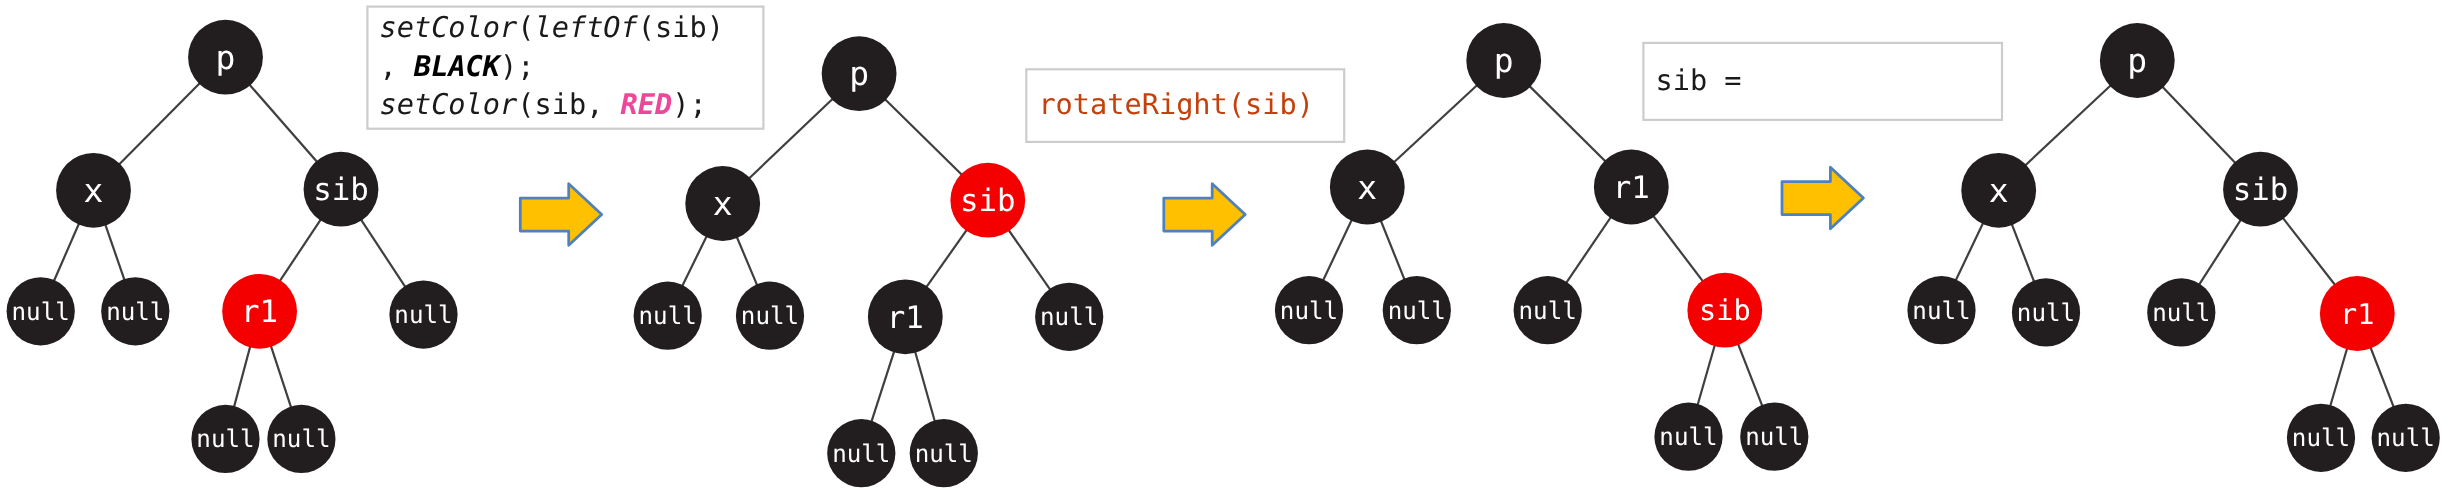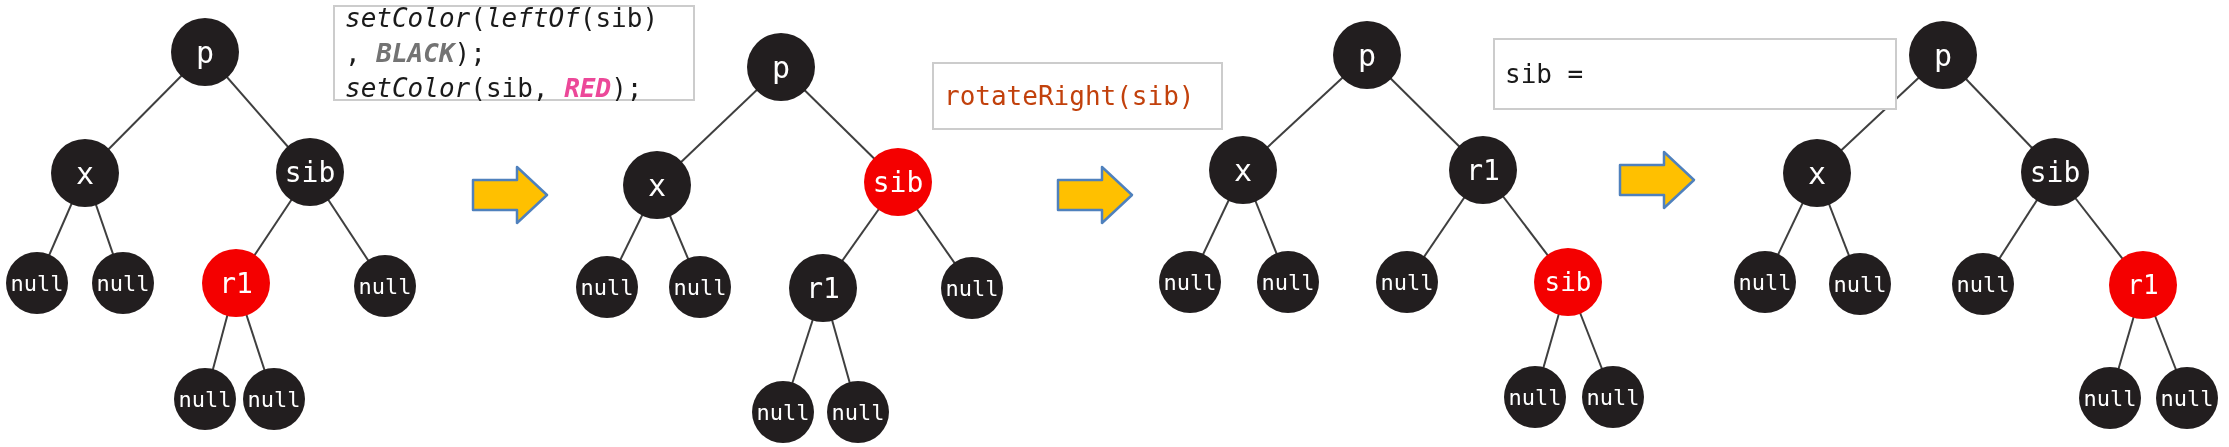--- a/index.html
+++ b/index.html
@@ -215,25 +215,25 @@
       </g>
       <g>
         <circle cx="2187" cy="398" r="31" fill="#221e1f"></circle>
         <text x="2187" y="398" dy="0.35em" font-size="22" class="node-label">null</text>
       </g>
       <polygon points="473,180 517,180 517,167 547,195 517,223 517,210 473,210" fill="#ffc000" stroke="#4f81bd" stroke-width="2.5" stroke-linejoin="round"></polygon>
       <polygon points="1058,180 1102,180 1102,167 1132,195 1102,223 1102,210 1058,210" fill="#ffc000" stroke="#4f81bd" stroke-width="2.5" stroke-linejoin="round"></polygon>
       <polygon points="1620,165 1664,165 1664,152 1694,180 1664,208 1664,195 1620,195" fill="#ffc000" stroke="#4f81bd" stroke-width="2.5" stroke-linejoin="round"></polygon>
     </svg>
   <div>
-      <div class="code-box" style="left: 333px; top: 5px; width: 362px; height: 96px; border-color: rgb(204, 204, 204); color: rgb(26, 26, 26);">
+      <div class="code-box" style="left: 333px; top: 5px; width: 362px; height: 113px; border-color: rgb(204, 204, 204); color: rgb(26, 26, 26);">
         <div class="code-line"><span class="seg-fn">setColor</span><span>(</span><span class="seg-fn">leftOf</span><span>(sib)</span></div>
-        <div class="code-line"><span>, </span><span class="seg-kw" style="color: #737373;">BLACK</span><span>);</span></div>
+        <div class="code-line"><span>, </span><span class="seg-kw" style="color: #000000;">BLACK</span><span>);</span></div>
         <div class="code-line"><span class="seg-fn">setColor</span><span>(sib, </span><span class="seg-kw" style="color: #ec4899;">RED</span><span>);</span></div>
       </div>
       <div class="code-box" style="left: 932px; top: 62px; width: 291px; height: 68px; border-color: rgb(204, 204, 204); color: #c2410c;">
         <div class="code-line"><span>rotateRight(sib)</span></div>
       </div>
-      <div class="code-box" style="left: 1493px; top: 38px; width: 404px; height: 72px; border-color: rgb(204, 204, 204); color: rgb(26, 26, 26); gap: 10px;">
+      <div class="code-box" style="left: 1493px; top: 38px; width: 328px; height: 72px; border-color: rgb(204, 204, 204); color: rgb(26, 26, 26); gap: 10px;">
         <div class="code-line"><span>sib =</span></div>
       </div>
     </div>
 </div>
 
 </body></html>

